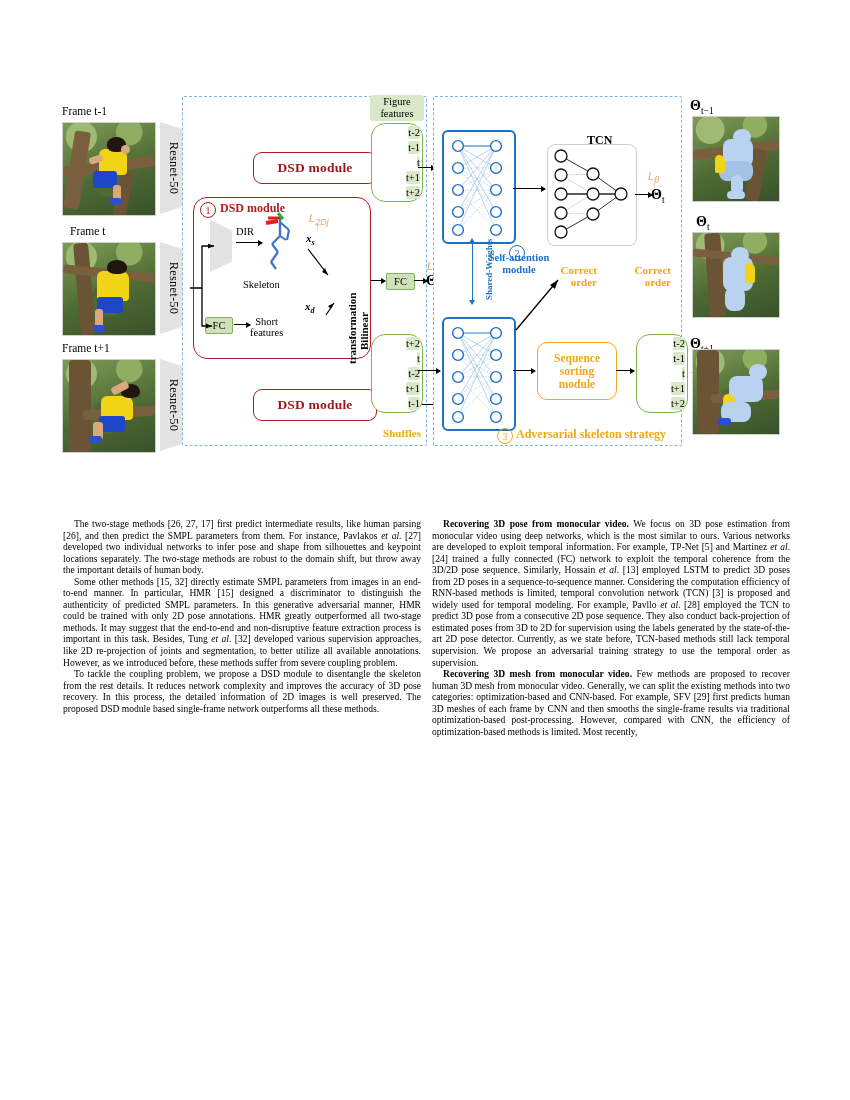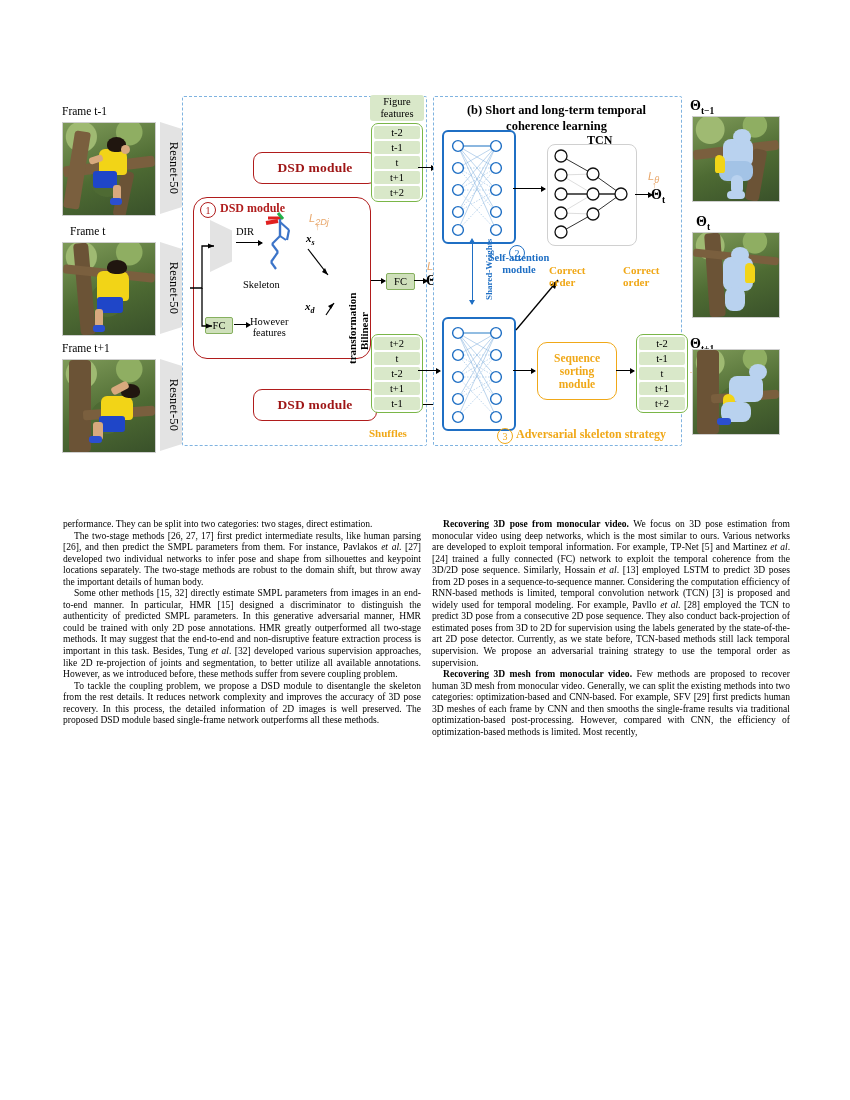--- a/index.html
+++ b/index.html
@@ -65,22 +65,22 @@
   
   .dsd-box{
     position:absolute;border:1.6px solid #b01c1c;border-radius:9px;background:#fff;
     color:#9e1515;font-weight:bold;font-size:13.5px;
     display:flex;align-items:center;justify-content:center;letter-spacing:.2px;
   }
   .dsd-panel{position:absolute;border:1.8px solid #b01c1c;border-radius:14px;background:#fff;}
 
   
   .green-stack{
-    position:absolute;border:1.5px solid #7ab648;border-radius:7px;background:#fff;
-    padding:2px;display:flex;flex-direction:column;gap:2px;
+    position:absolute;border:1.5px solid #7ab648;border-radius:14px;background:#fff;
+    padding:2px;display:flex;flex-direction:column;gap:2px;align-items:flex-end;
   }
   .green-cell{
     background:#d9e8c9;border-radius:2px;text-align:center;font-size:10.5px;
     line-height:13px;height:13px;font-family:"Liberation Serif",serif;
   }
   .green-hdr{
     position:absolute;background:#d9e8c9;border-radius:3px;text-align:center;
     font-size:10.5px;line-height:12px;padding:1px 3px;font-family:"Liberation Serif",serif;
   }
   .fc-box{
@@ -92,32 +92,32 @@
   .sa-box{position:absolute;border:2.2px solid #1f6fc4;border-radius:6px;background:#fff;}
   .tcn-box{position:absolute;border:1.2px solid #d0d0d0;border-radius:8px;background:#fff;}
 
   
   .orange-box{
     position:absolute;border:1.8px solid #f0a818;border-radius:10px;background:#fff;
     color:#f0a818;text-align:center;font-size:11.5px;line-height:13px;font-weight:bold;
     display:flex;align-items:center;justify-content:center;
     font-family:"Liberation Serif",serif;
   }
-  .otext{position:absolute;color:#f0a818;font-weight:bold;font-size:11px;line-height:12px;text-align:left;font-family:"Liberation Serif",serif;}
+  .otext{position:absolute;color:#f0a818;font-weight:bold;font-size:11px;line-height:12px;text-align:right;font-family:"Liberation Serif",serif;}
   .btext{position:absolute;color:#1f6fc4;font-weight:bold;font-size:10.5px;line-height:11.5px;text-align:center;font-family:"Liberation Serif",serif;}
   .loss{position:absolute;color:#e8a76b;font-style:italic;font-size:11px;font-family:Liberation Sans, sans-serif;}
 
   .circ-num{
     position:absolute;width:14px;height:14px;border-radius:50%;
     display:flex;align-items:center;justify-content:center;font-size:10px;
     font-family:"Liberation Serif",serif;
   }
 
   .theta{position:absolute;font-weight:bold;font-size:14px;font-family:"Liberation Serif",serif;}
-  .theta sub{font-size:9.5px;font-weight:bold;text-align:right;}
+  .theta sub{font-size:9.5px;font-weight:normal;text-align:right;}
 
   .arrow{position:absolute;background:#000;height:1.4px;}
   .arrow:after{
     content:"";position:absolute;right:-1px;top:50%;transform:translateY(-50%);
     border-left:5px solid #000;border-top:3.2px solid transparent;border-bottom:3.2px solid transparent;
   }
   .arrow-v{position:absolute;background:#1f6fc4;width:1.4px;}
 
   .vlabel{
     position:absolute;transform-origin:0 0;white-space:nowrap;
@@ -237,21 +237,21 @@
     <div class="loss" style="left:249px;top:120px;">
       <span>L</span><sub>2Dj</sub>
     </div>
     <div style="position:absolute;left:255px;top:130px;color:#e8a76b;font-size:9px;">↑</div>
 
     <div class="fig-label" style="left:183px;top:187px;font-size:10.5px;">Skeleton</div>
 
     <div class="fc-box" style="left:145px;top:225px;width:26px;height:15px;">FC</div>
     <div class="arrow" style="left:174px;top:232px;width:16px;"></div>
     <div class="fig-label" style="left:190px;top:224px;font-size:10.5px;line-height:11px;text-align:center;">
-      <div>However</div>
+      <div>Short</div>
       <div>features</div>
     </div>
 
     <div class="fig-label" style="left:246px;top:140px;font-style:italic;font-weight:bold;font-size:11px;">
       <span>x</span><sub style="font-size:8px;">s</sub>
     </div>
     <div class="fig-label" style="left:245px;top:208px;font-style:italic;font-weight:bold;font-size:11px;">
       <span>x</span><sub style="font-size:8px;">d</sub>
     </div>
     <svg style="position:absolute;left:236px;top:145px;" width="50" height="80" viewBox="0 0 50 80">
@@ -295,24 +295,20 @@
     <div class="green-stack" style="left:311px;top:31px;width:46px;">
       <div class="green-cell">t-2</div>
       <div class="green-cell">t-1</div>
       <div class="green-cell">t</div>
       <div class="green-cell">t+1</div>
       <div class="green-cell">t+2</div>
     </div>
     <div class="arrow" style="left:358px;top:75px;width:22px;"></div>
 
     <div class="panel-b" style="left:373px;top:4px;width:247px;height:348px;"></div>
-    <div class="panel-title" style="left:376px;top:11px;width:241px;">
-      <div>(b) Short and long-term temporal</div>
-      <div>coherence learning</div>
-    </div>
     <div class="fig-label" style="left:527px;top:41px;font-weight:bold;font-size:12px;">TCN</div>
 
     <div class="sa-box" style="left:382px;top:38px;width:70px;height:110px;"></div>
     <svg style="position:absolute;left:382px;top:38px;" width="70" height="110" viewBox="0 0 70 110">
       <g stroke="#6fa5d8" stroke-width="0.55" fill="none" opacity="0.85">
         <line x1="16" y1="16" x2="54" y2="16" stroke="#4a8fcf" stroke-width="1.6"></line>
         <line x1="16" y1="16" x2="54" y2="38"></line>
           <line x1="16" y1="16" x2="54" y2="60"></line>
         <line x1="16" y1="16" x2="54" y2="82"></line>
           <line x1="16" y1="16" x2="54" y2="100"></line>
@@ -518,21 +514,20 @@
       <div class="mesh" style="left:56px;top:14px;width:18px;height:16px;border-radius:50%;"></div>
       <div class="shirt" style="left:30px;top:44px;width:12px;height:16px;"></div>
       <div class="mesh" style="left:28px;top:52px;width:30px;height:20px;"></div>
       <div class="shoe" style="left:24px;top:68px;width:14px;height:7px;"></div>
     </div>
 
   </div>
 
 
   <div class="col col-left">
-    <p class="noindent">performance. They can be split into two categories: two stages, direct estimation.</p>
     <p>The two-stage methods [26, 27, 17] first predict intermediate results, like human parsing [26], and then predict the SMPL parameters from them. For instance, Pavlakos <i>et al</i>. [27] developed two individual networks to infer pose and shape from silhouettes and keypoint locations separately. The two-stage methods are robust to the domain shift, but throw away the important details of human body.</p>
     <p>Some other methods [15, 32] directly estimate SMPL parameters from images in an end-to-end manner. In particular, HMR [15] designed a discriminator to distinguish the authenticity of predicted SMPL parameters. In this generative adversarial manner, HMR could be trained with only 2D pose annotations. HMR greatly outperformed all two-stage methods. It may suggest that the end-to-end and non-disruptive feature extraction process is important in this task. Besides, Tung <i>et al</i>. [32] developed various supervision approaches, like 2D re-projection of joints and segmentation, to better utilize all available annotations. However, as we introduced before, these methods suffer from severe coupling problem.</p>
     <p>To tackle the coupling problem, we propose a DSD module to disentangle the skeleton from the rest details. It reduces network complexity and improves the accuracy of 3D pose recovery. In this process, the detailed information of 2D images is well preserved. The proposed DSD module based single-frame network outperforms all these methods.</p>
   </div>
 
   <div class="col col-right">
     <p><b>Recovering 3D pose from monocular video.</b> We focus on 3D pose estimation from monocular video using deep networks, which is the most similar to ours. Various networks are developed to exploit temporal information. For example, TP-Net [5] and Martinez <i>et al</i>. [24] trained a fully connected (FC) network to exploit the temporal coherence from the 3D/2D pose sequence. Similarly, Hossain <i>et al</i>. [13] employed LSTM to predict 3D poses from 2D poses in a sequence-to-sequence manner. Considering the computation efficiency of RNN-based methods is limited, temporal convolution network (TCN) [3] is proposed and widely used for temporal modeling. For example, Pavllo <i>et al</i>. [28] employed the TCN to predict 3D pose from a consecutive 2D pose sequence. They also conduct back-projection of estimated poses from 3D to 2D for supervision using the labels generated by the state-of-the-art 2D pose detector. Currently, as we state before, TCN-based methods still lack temporal supervision. We propose an adversarial training strategy to use the temporal order as supervision.</p>
     <p><b>Recovering 3D mesh from monocular video.</b> Few methods are proposed to recover human 3D mesh from monocular video. Generally, we can split the existing methods into two categories: optimization-based and CNN-based. For example, SFV [29] first predicts human 3D meshes of each frame by CNN and then smooths the single-frame results via traditional optimization-based post-processing. However, compared with CNN, the efficiency of optimization-based methods is limited. Most recently,</p>
   </div>
 

